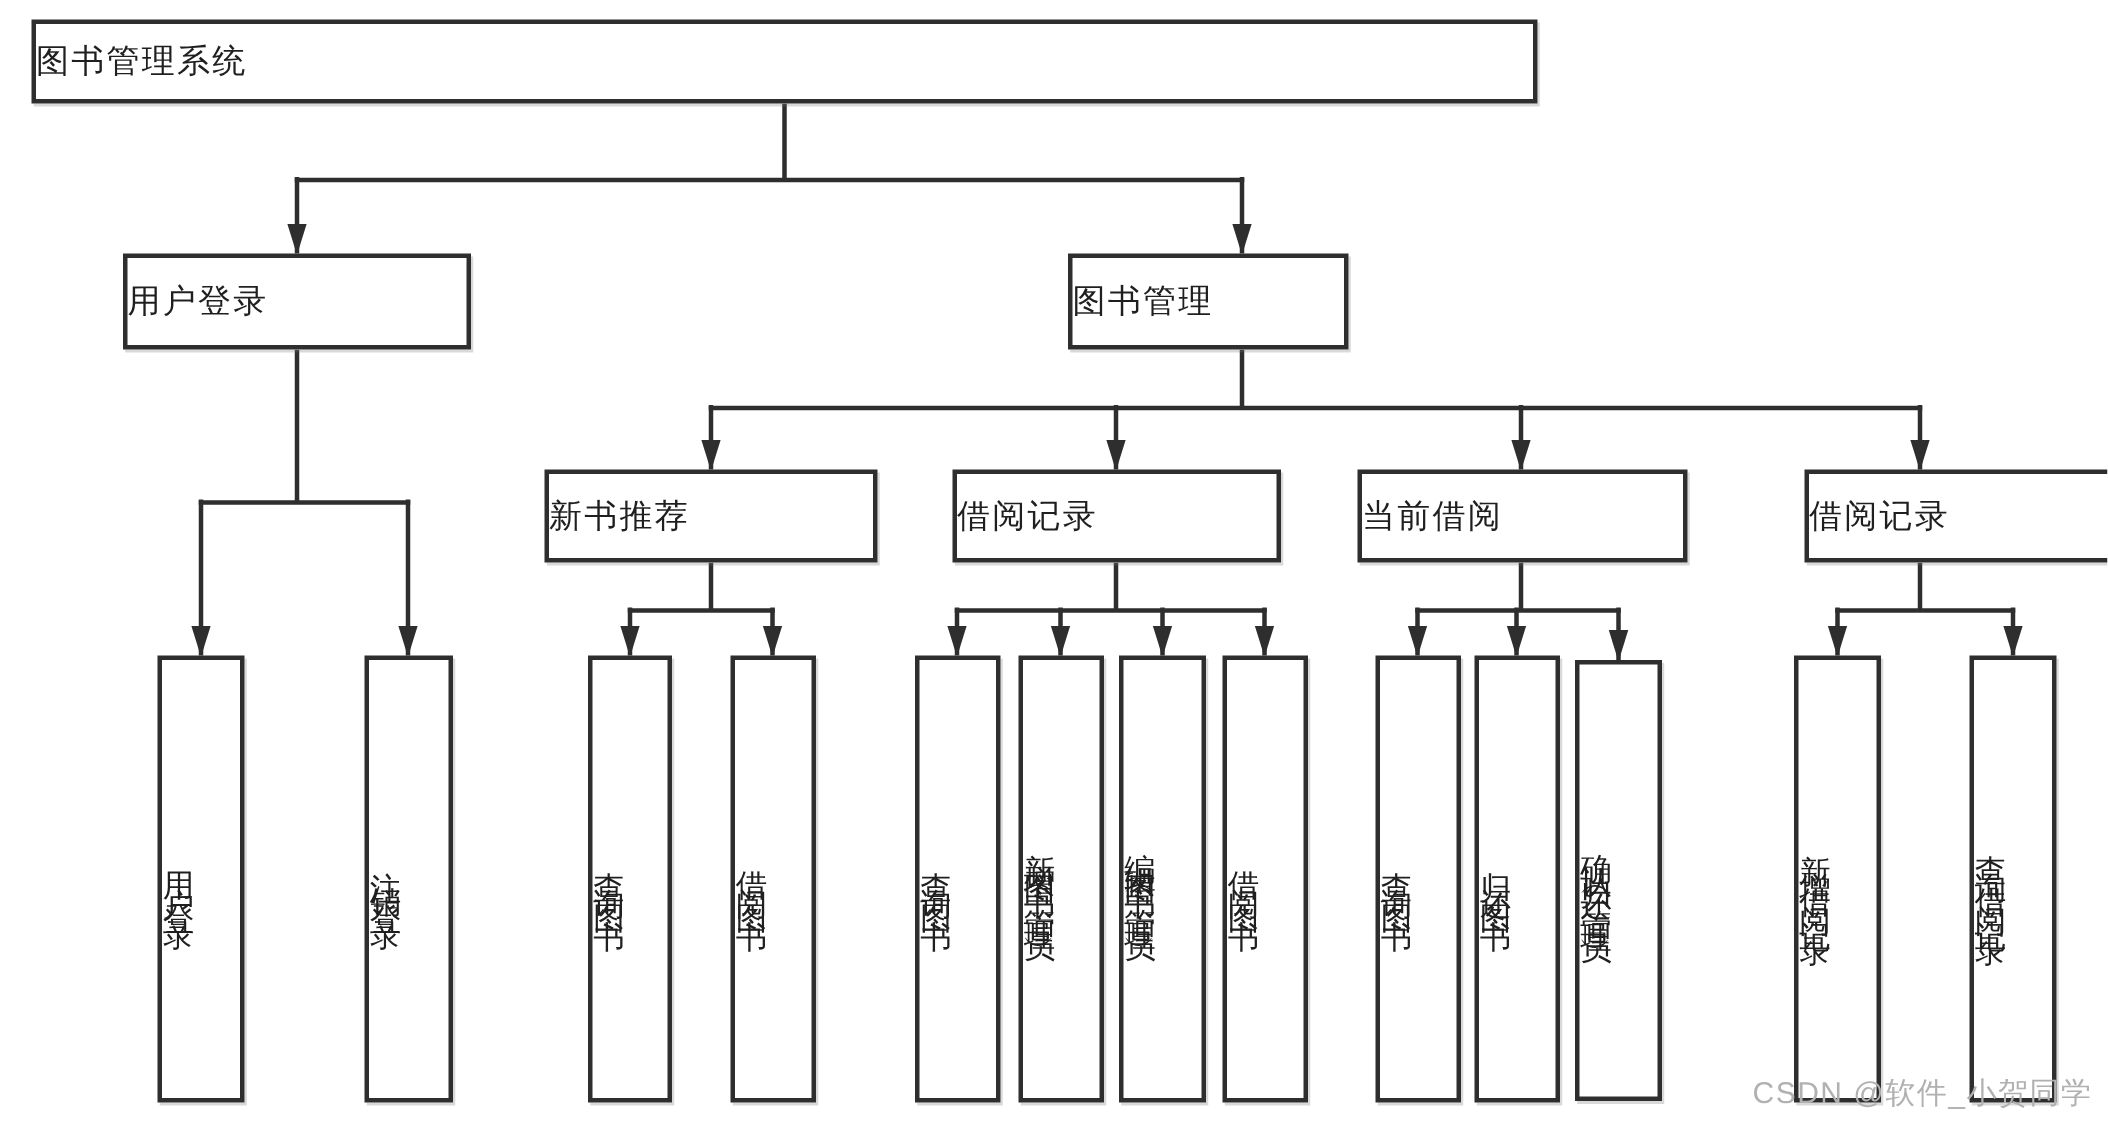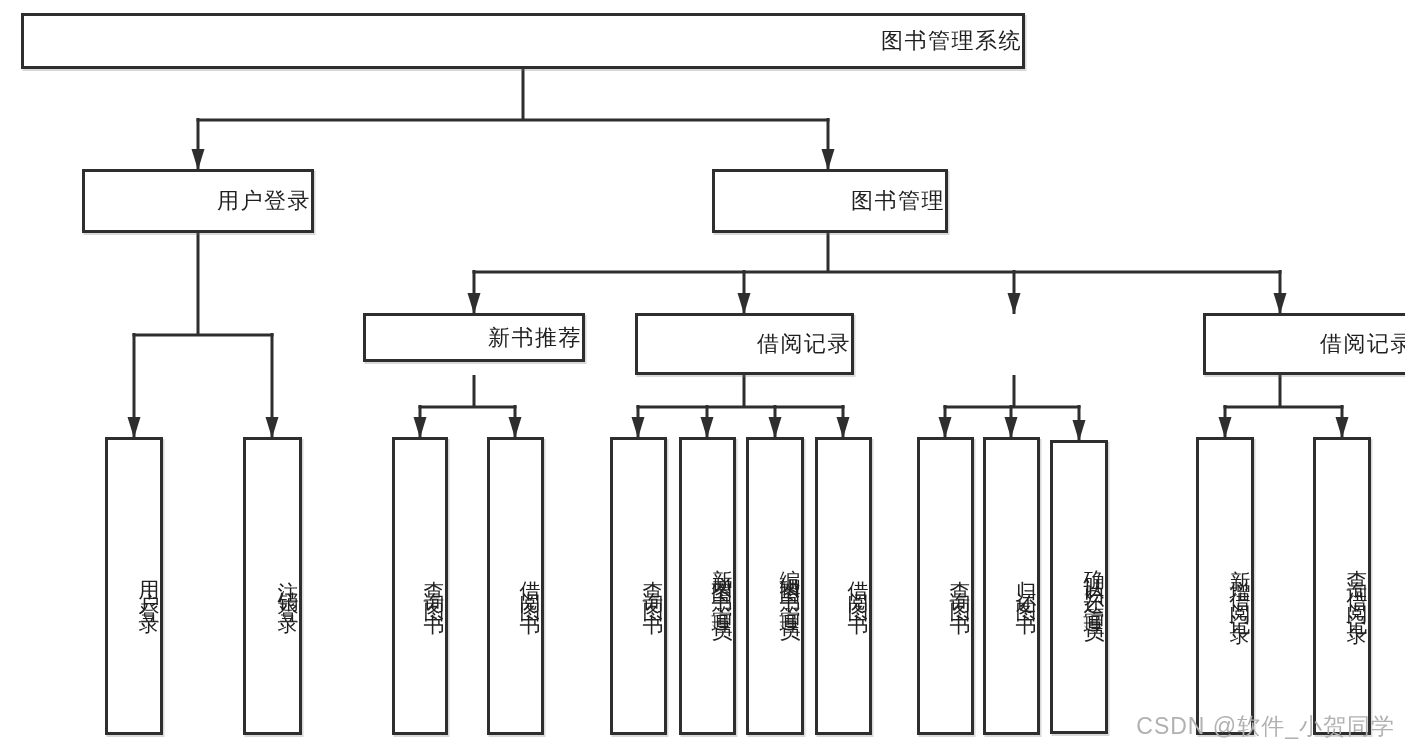--- a/index.html
+++ b/index.html
@@ -17,21 +17,21 @@
     width: 1405px; height: 747px;
     z-index: 1;
   }
   .node {
     position: absolute;
     box-sizing: border-box;
     border: 3px solid #2e2e2e;
     background: #ffffff;
     display: flex;
     align-items: center;
-    justify-content: flex-end;
+    justify-content: flex-start;
     color: #1f1f1f;
     z-index: 2;
     box-shadow: 1.5px 2px 0 rgba(120,120,120,0.28);
   }
   .node.h span {
     font-size: 22px;
     letter-spacing: 1.5px;
     white-space: nowrap;
   }
   .node.v span {
@@ -42,21 +42,21 @@
     line-height: 1;
     white-space: nowrap;
   }
   .node.v.long span {
     letter-spacing: 7.5px;
   }
   #watermark {
     position: absolute;
     right: 10px;
     bottom: 5px;
-    font-size: 23px;
+    font-size: 20px;
     color: #b1b1b1;
     letter-spacing: 1px;
     z-index: 3;
     white-space: nowrap;
   }
 </style>
 </head>
 <body>
 
 <div id="canvas">
@@ -104,29 +104,32 @@
     </g>
   </svg>
 
   <div class="node h" style="left:21px; top:13px; width:1004px; height:56px;">
     <span>图书管理系统</span>
   </div>
 
   <div class="node h" style="left:82px; top:169px; width:232px; height:64px;">
     <span>用户登录</span>
   </div>
-  <div class="node h" style="left:712px; top:169px; width:236px; height:64px;font-family:Liberation Serif, serif;">
+  <div class="node h" style="left:712px; top:169px; width:187px; height:64px;font-family:Liberation Serif, serif;">
     <span>图书管理</span>
   </div>
 
-  <div class="node h" style="left:363px; top:313px; width:222px; height:49px;">
+  <div class="node h" style="left:363px; top:313px; width:222px; height:62px;">
     <span>新书推荐</span>
   </div>
   <div class="node h" style="left:635px; top:313px; width:219px; height:62px;">
     <span>借阅记录</span>
+  </div>
+  <div class="node h" style="left:905px; top:313px; width:220px; height:62px;">
+    <span>当前借阅</span>
   </div>
   <div class="node h" style="left:1173px; top:313px; width:214px; height:62px;margin-left:30px;">
     <span>借阅记录</span>
   </div>
 
   <div class="node v" style="left:105px; top:437px; width:58px; height:298px;">
     <span>用户登录</span>
   </div>
   <div class="node v" style="left:243px; top:437px; width:59px; height:298px;">
     <span>注销登录</span>

